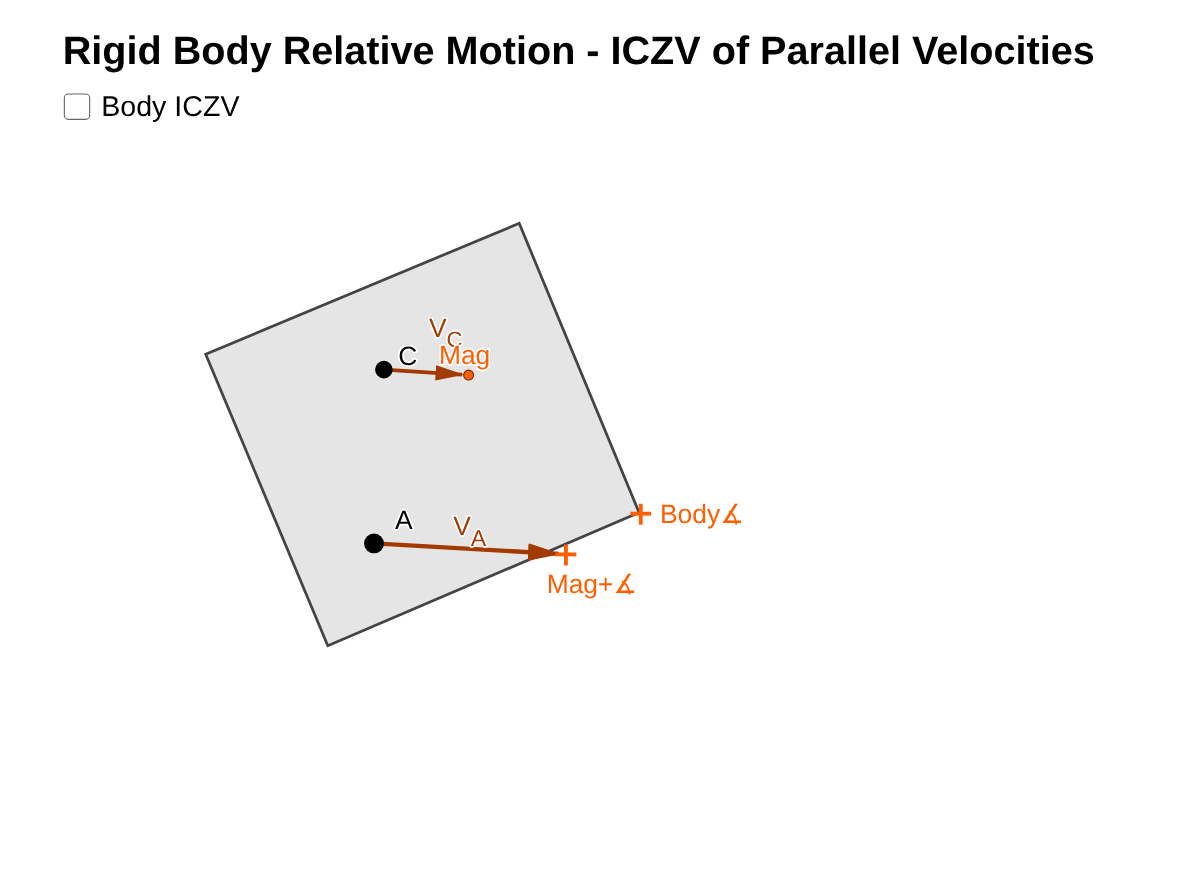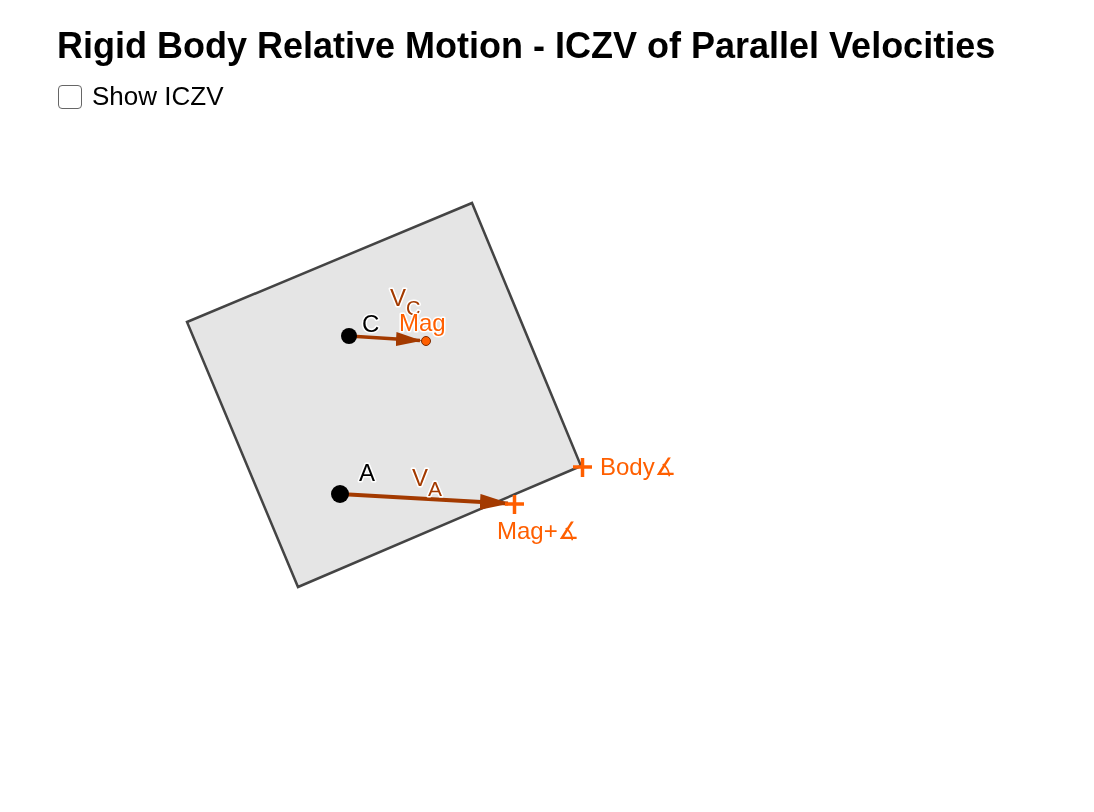--- a/index.html
+++ b/index.html
@@ -12,21 +12,21 @@
     .lbl { font-family: "Liberation Sans", sans-serif; font-size: 24px; }
     .halo { paint-order: stroke; stroke: #ffffff; stroke-width: 3px; stroke-linejoin: round; }
   </style>
 </head>
 <body>
 
 <div class="title">Rigid Body Relative Motion - ICZV of Parallel Velocities</div>
 
 <div class="cb-row">
   <div class="cb-box"></div>
-  <span class="cb-label">Show ICZV</span>
+  <span class="cb-label">Body ICZV</span>
 </div>
 
 <svg class="canvas" width="1094" height="812" viewBox="0 0 1094 812">
   <defs>
     <marker id="arrowhead" markerWidth="10" markerHeight="8" refX="9" refY="4" orient="auto" markerUnits="userSpaceOnUse">
       <path d="M0,0 L10,4 L0,8 z" fill="#a33a00"></path>
     </marker>
     <marker id="arrowheadA" markerWidth="30" markerHeight="16" refX="28" refY="8" orient="auto" markerUnits="userSpaceOnUse">
       <path d="M0,0 L30,8 L0,16 z" fill="#a33a00"></path>
     </marker>

